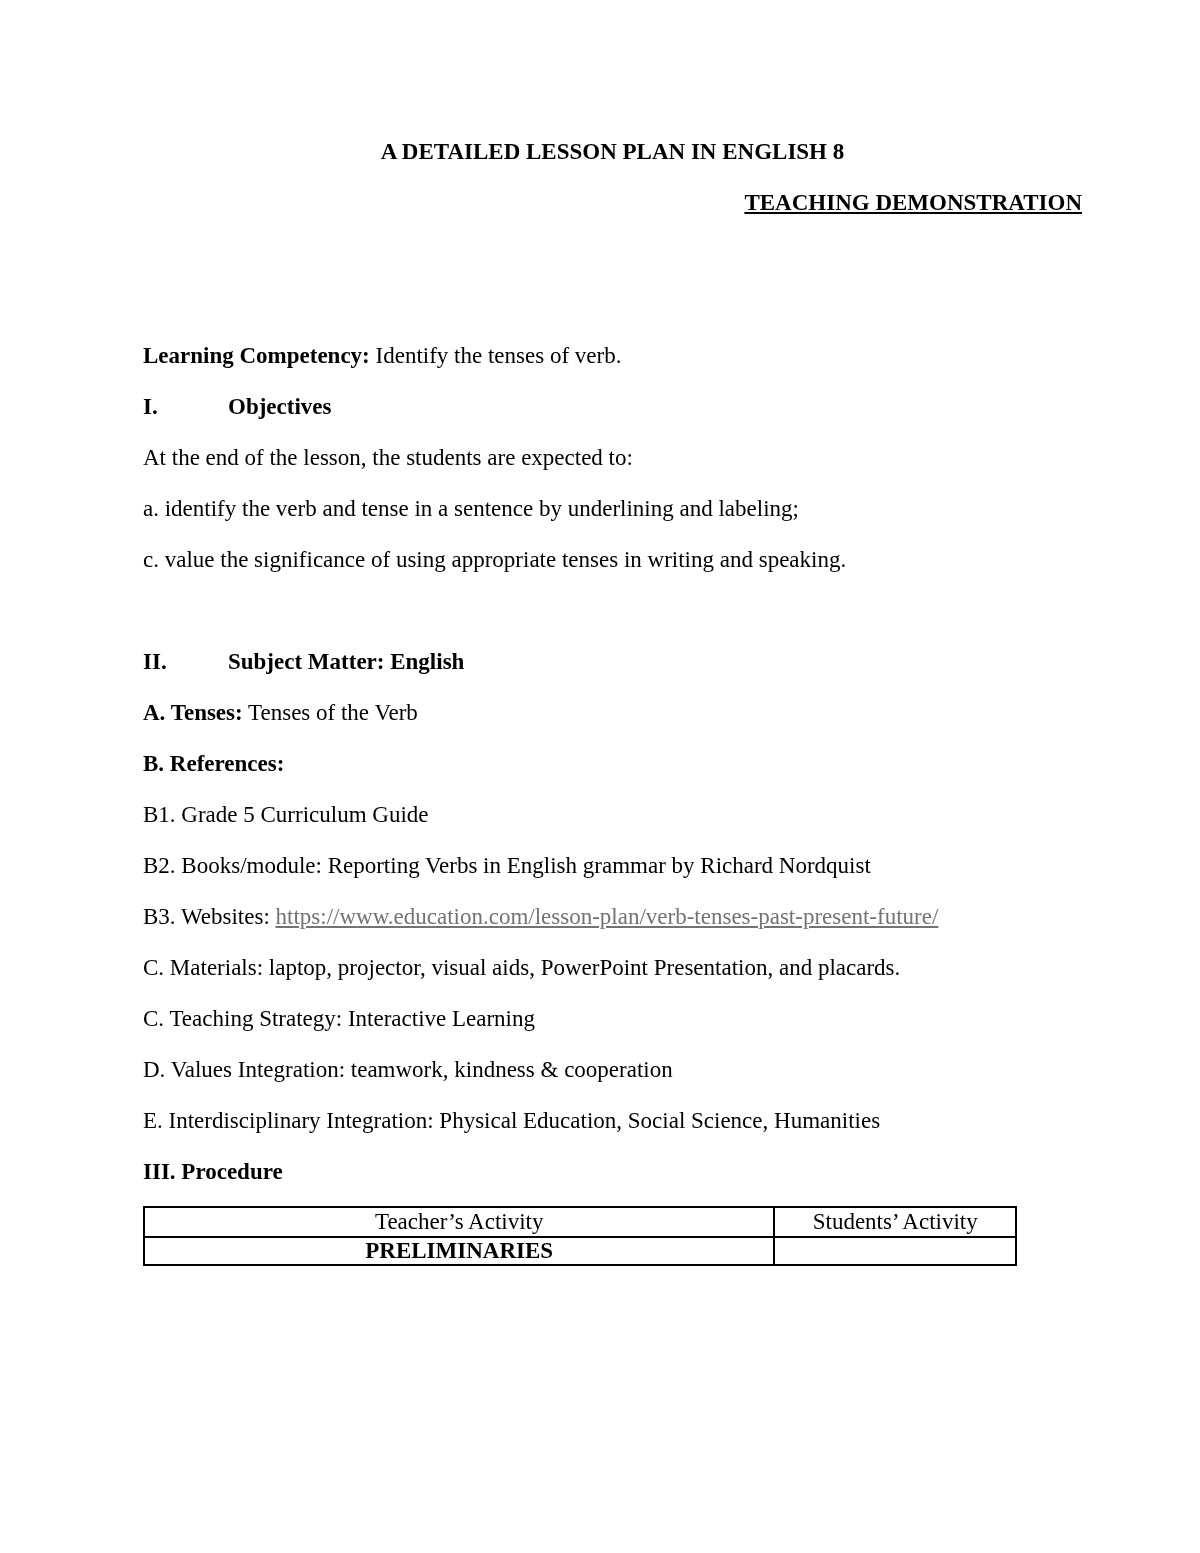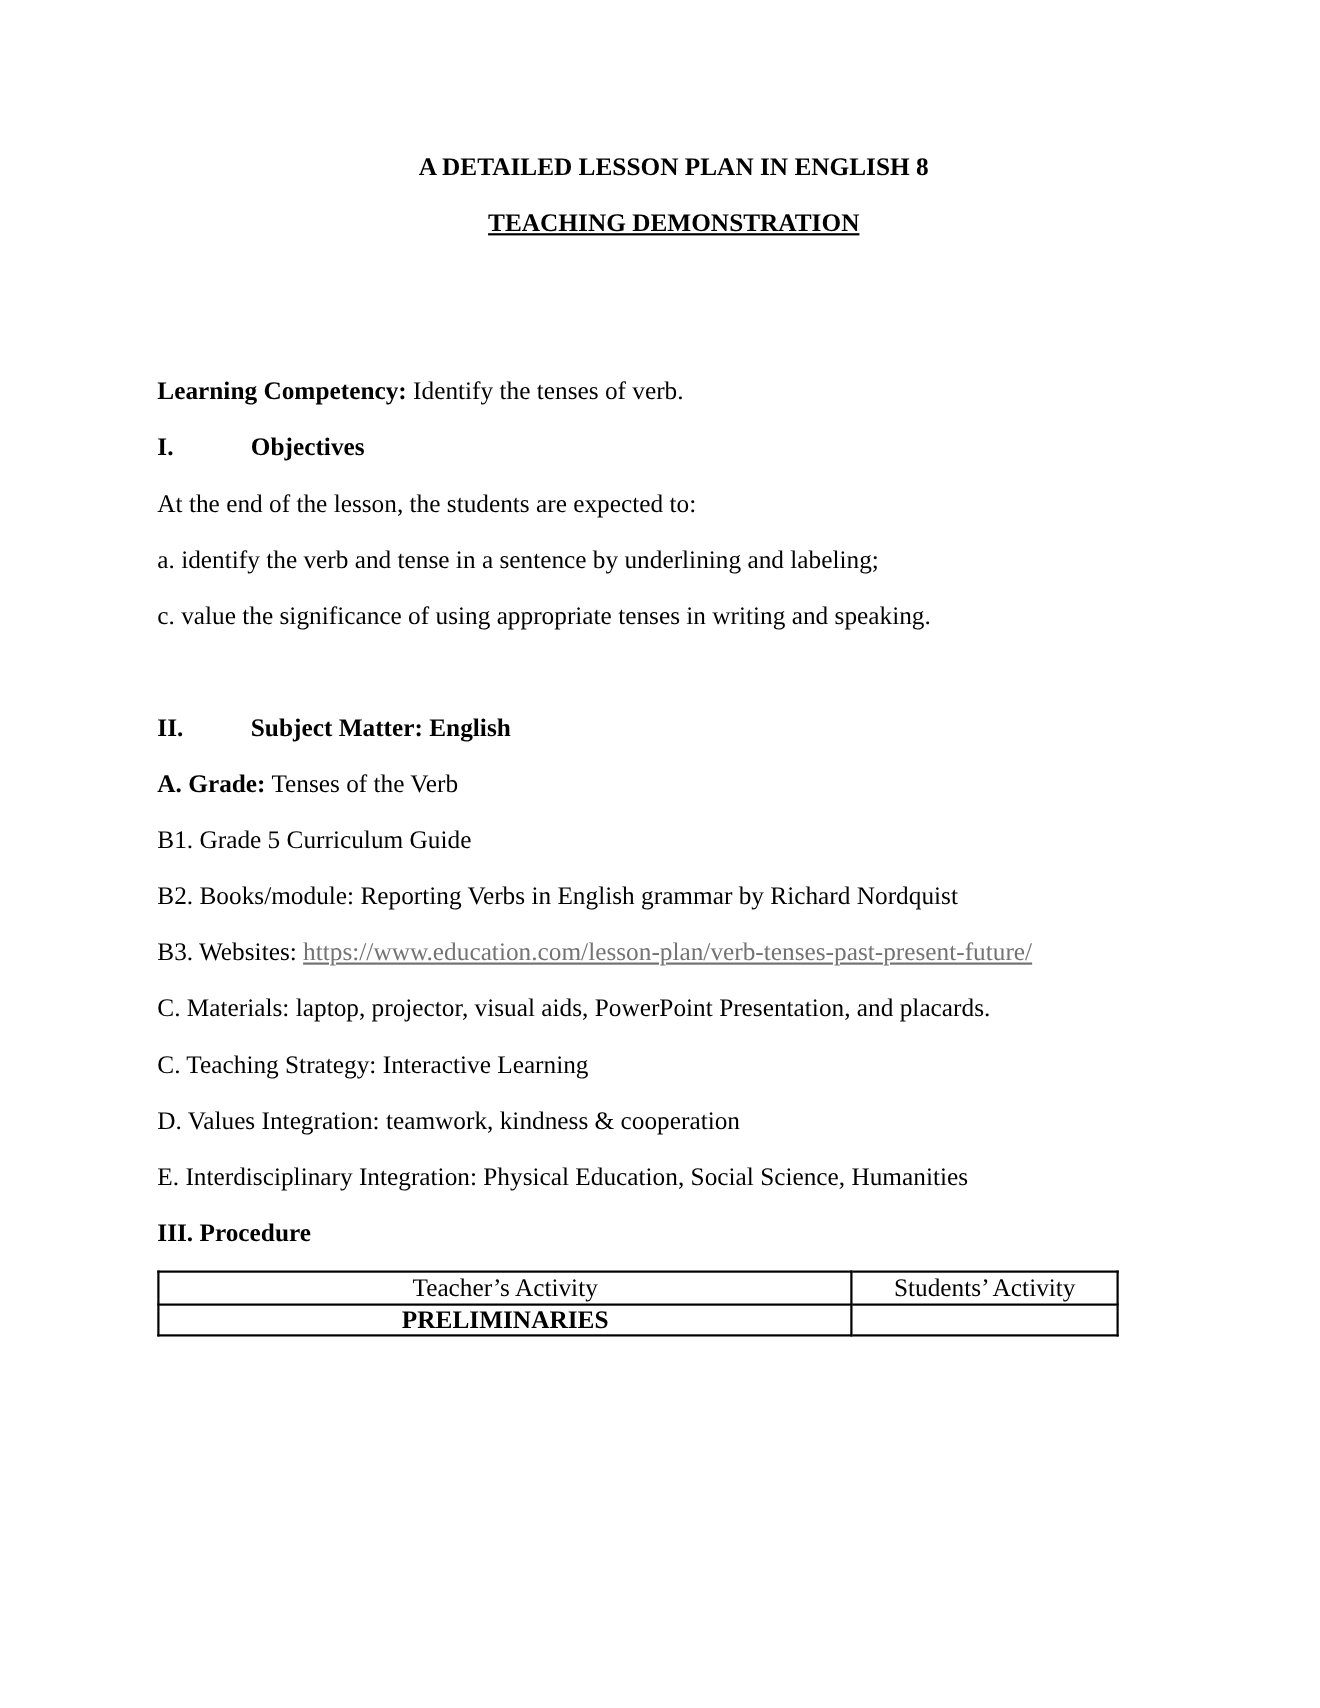--- a/index.html
+++ b/index.html
@@ -11,21 +11,21 @@
     font-size: 23px;
   }
   .doc {
     padding: 126px 118px 2px 143px;
     width: 939px;
     box-sizing: content-box;
   }
   .doc p { margin: 0; line-height: 51px; white-space: nowrap; }
   .center { text-align: center; }
   .b { font-weight: bold; }
-  .u { text-decoration: underline; }
+  .u { text-decoration: underline; text-align: right; }
   .gap2 { margin-top: 102px !important; }
   .gap1 { margin-top: 51px !important; }
   .tabnum { display: inline-block; width: 85px; }
   .link {
     color: #737373;
     text-decoration: underline;
     cursor: pointer;
   }
   table.procedure {
     border-collapse: collapse;
@@ -56,22 +56,23 @@
   <p class="gap2"><span class="b">Learning Competency:</span><span> Identify the tenses of verb.</span></p>
 
   <p><span class="b tabnum">I.</span><span class="b">Objectives</span></p>
 
   <p>At the end of the lesson, the students are expected to:</p>
   <p>a. identify the verb and tense in a sentence by underlining and labeling;</p>
   <p>c. value the significance of using appropriate tenses in writing and speaking.</p>
 
   <p class="gap1"><span class="b tabnum">II.</span><span class="b">Subject Matter: English</span></p>
 
-  <p><span class="b">A. Grade:</span><span> Tenses of the Verb</span></p>
+  <p><span class="b">A. Tenses:</span><span> Tenses of the Verb</span></p>
 
+  <p class="b">B. References:</p>
   <p>B1. Grade 5 Curriculum Guide</p>
   <p>B2. Books/module: Reporting Verbs in English grammar by Richard Nordquist</p>
 
   <p><span>B3. Websites: </span><a class="link">https://www.education.com/lesson-plan/verb-tenses-past-present-future/</a></p>
 
   <p>C. Materials: laptop, projector, visual aids, PowerPoint Presentation, and placards.</p>
   <p>C. Teaching Strategy: Interactive Learning</p>
   <p>D. Values Integration: teamwork, kindness &amp; cooperation</p>
   <p>E. Interdisciplinary Integration: Physical Education, Social Science, Humanities</p>
 

